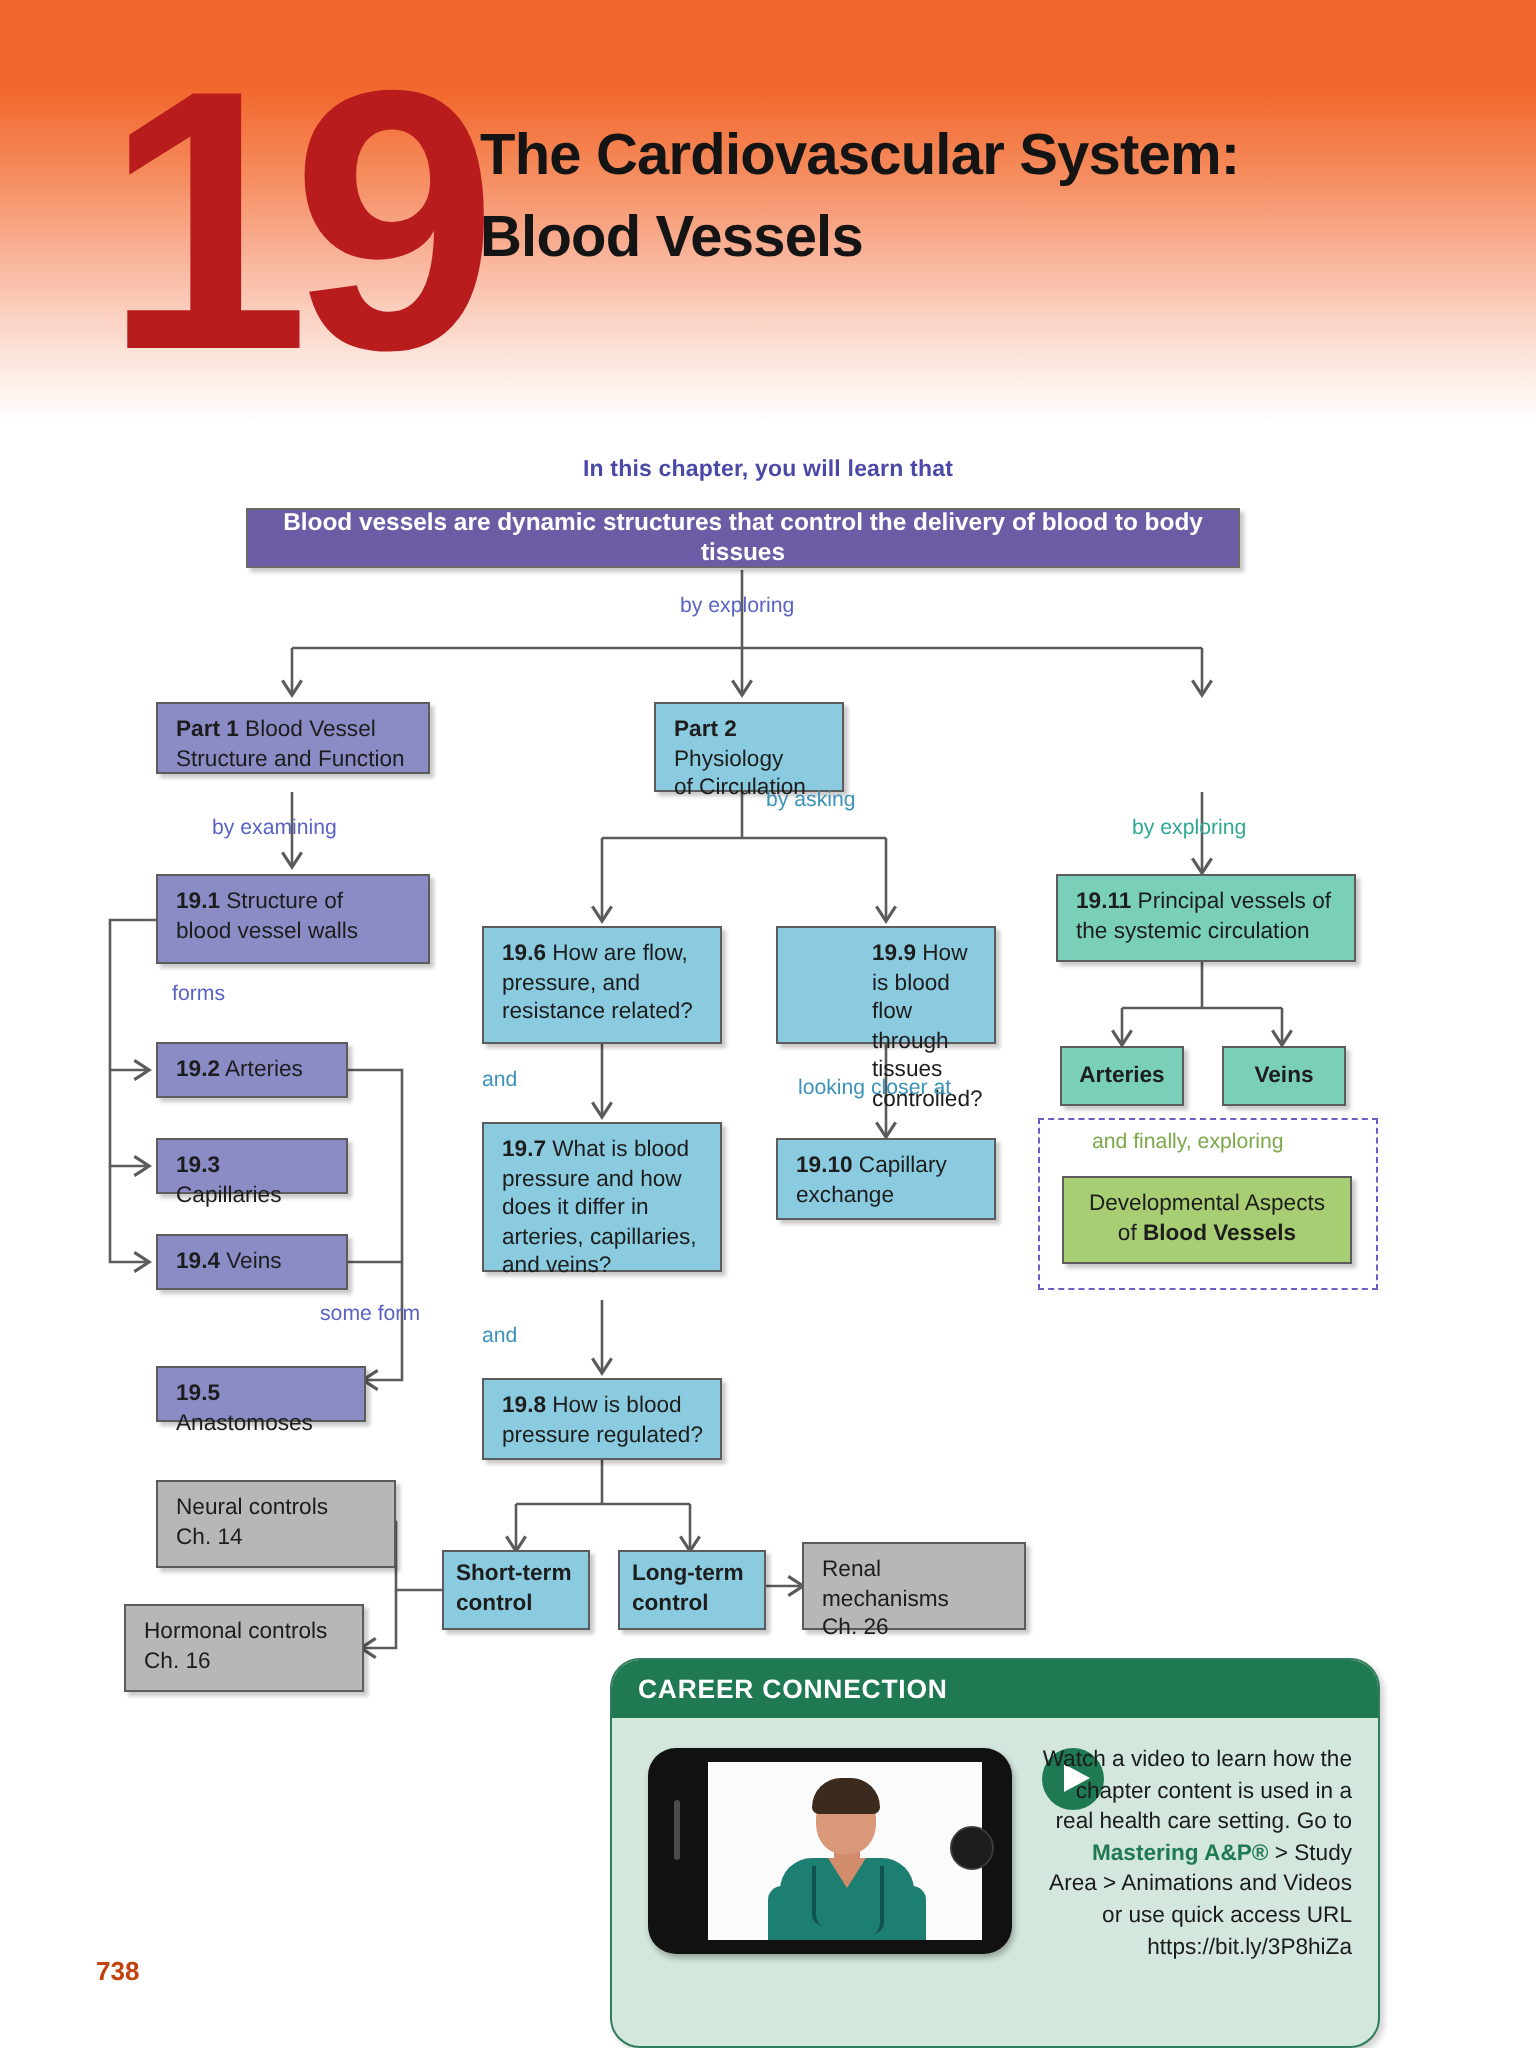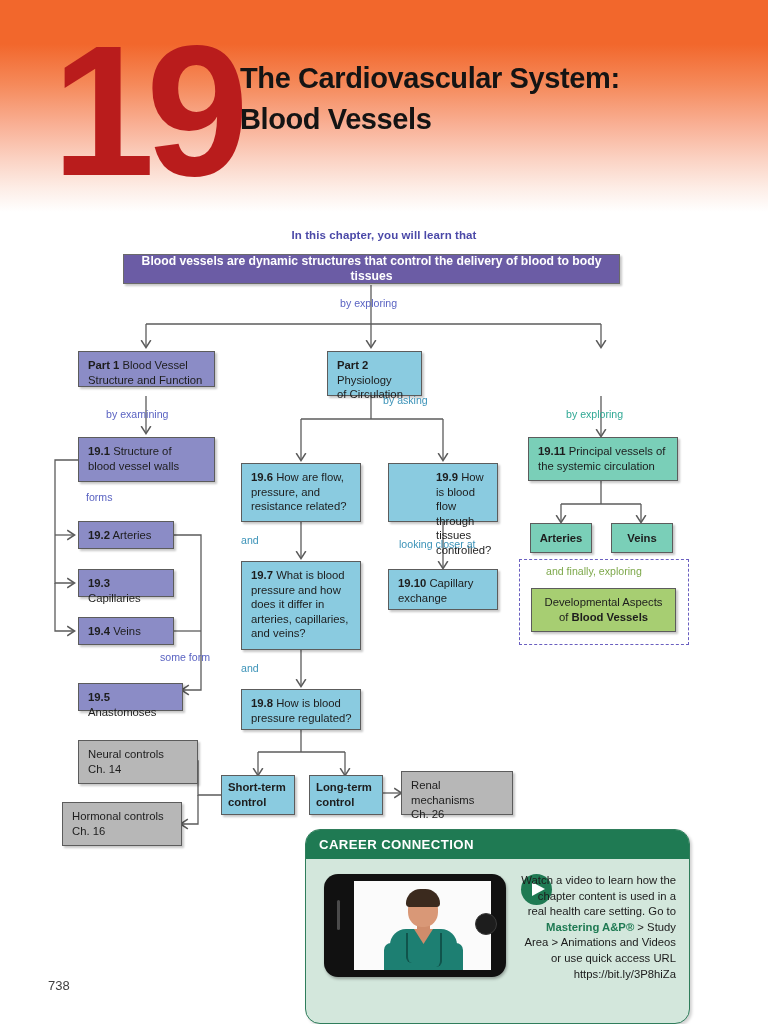--- a/index.html
+++ b/index.html
@@ -123,21 +123,21 @@
     border-left:13px solid #ffffff;border-top:7.5px solid transparent;border-bottom:7.5px solid transparent;
   }
   .career-text{
     position:absolute;left:215px;top:14px;width:155px;
     font-size:11.3px;line-height:15.6px;color:#1b1b1b;text-align:right;
   }
   .mastering{color:#1F7A53;font-weight:700;}
 
   .page-number{
     position:absolute;left:48px;top:978px;
-    font-size:13px;font-weight:400;color:#404040;
+    font-size:13px;font-weight:700;color:#c2410c;
   }
 </style>
 </head>
 <body>
 
 <div class="header-band"></div>
 <div class="chapter-number">19</div>
 <div class="chapter-title">
   <div>The Cardiovascular System:</div>
   <div>Blood Vessels</div>
@@ -233,21 +233,21 @@
     <b>Part 2</b><span> Physiology</span><br>
     <span>of Circulation</span>
   </div>
   <div class="conn-label blue-l" style="left:344px;top:394px;margin-left:39px;">by asking</div>
 
   <div class="box blue" style="left:241px;top:463px;width:120px;height:59px;">
     <b>19.6</b><span> How are flow, pressure, and resistance related?</span>
   </div>
   <div class="conn-label blue-l" style="left:241px;top:534px;">and</div>
 
-  <div class="box blue" style="left:241px;top:561px;width:120px;height:89px;">
+  <div class="box blue" style="left:241px;top:561px;width:120px;height:75px;">
     <b>19.7</b><span> What is blood pressure and how does it differ in arteries, capillaries, and veins?</span>
   </div>
   <div class="conn-label blue-l" style="left:241px;top:662px;">and</div>
 
   <div class="box blue" style="left:241px;top:689px;width:120px;height:41px;">
     <b>19.8</b><span> How is blood pressure regulated?</span>
   </div>
 
   <div class="box blue" style="left:388px;top:463px;width:110px;height:59px;padding-left:47px;">
     <b>19.9</b><span> How is blood flow through tissues controlled?</span>

